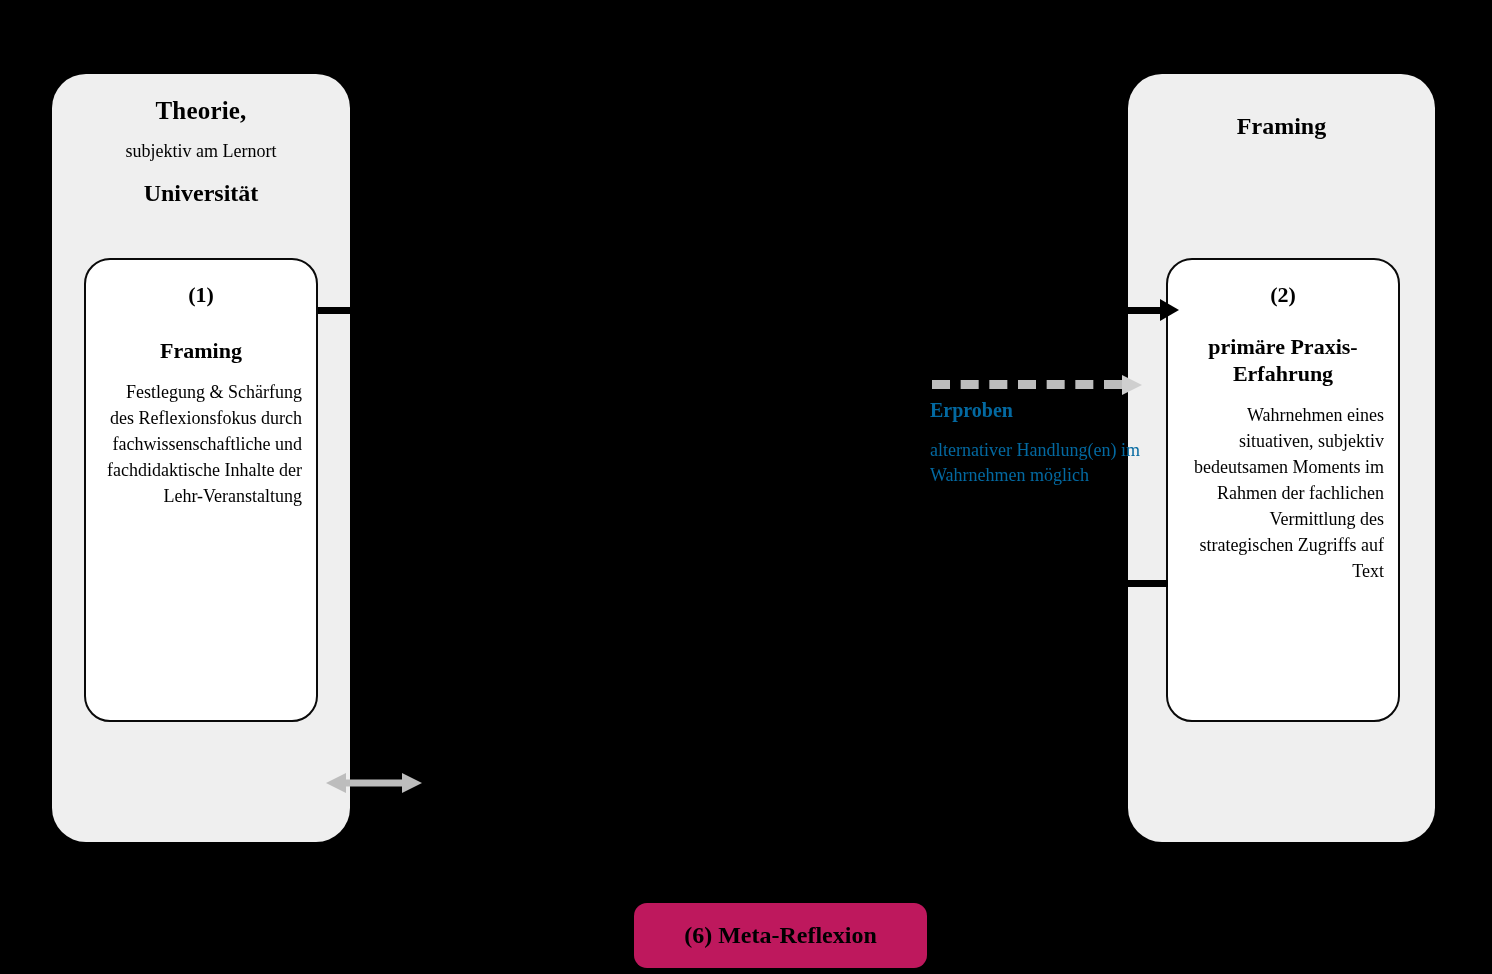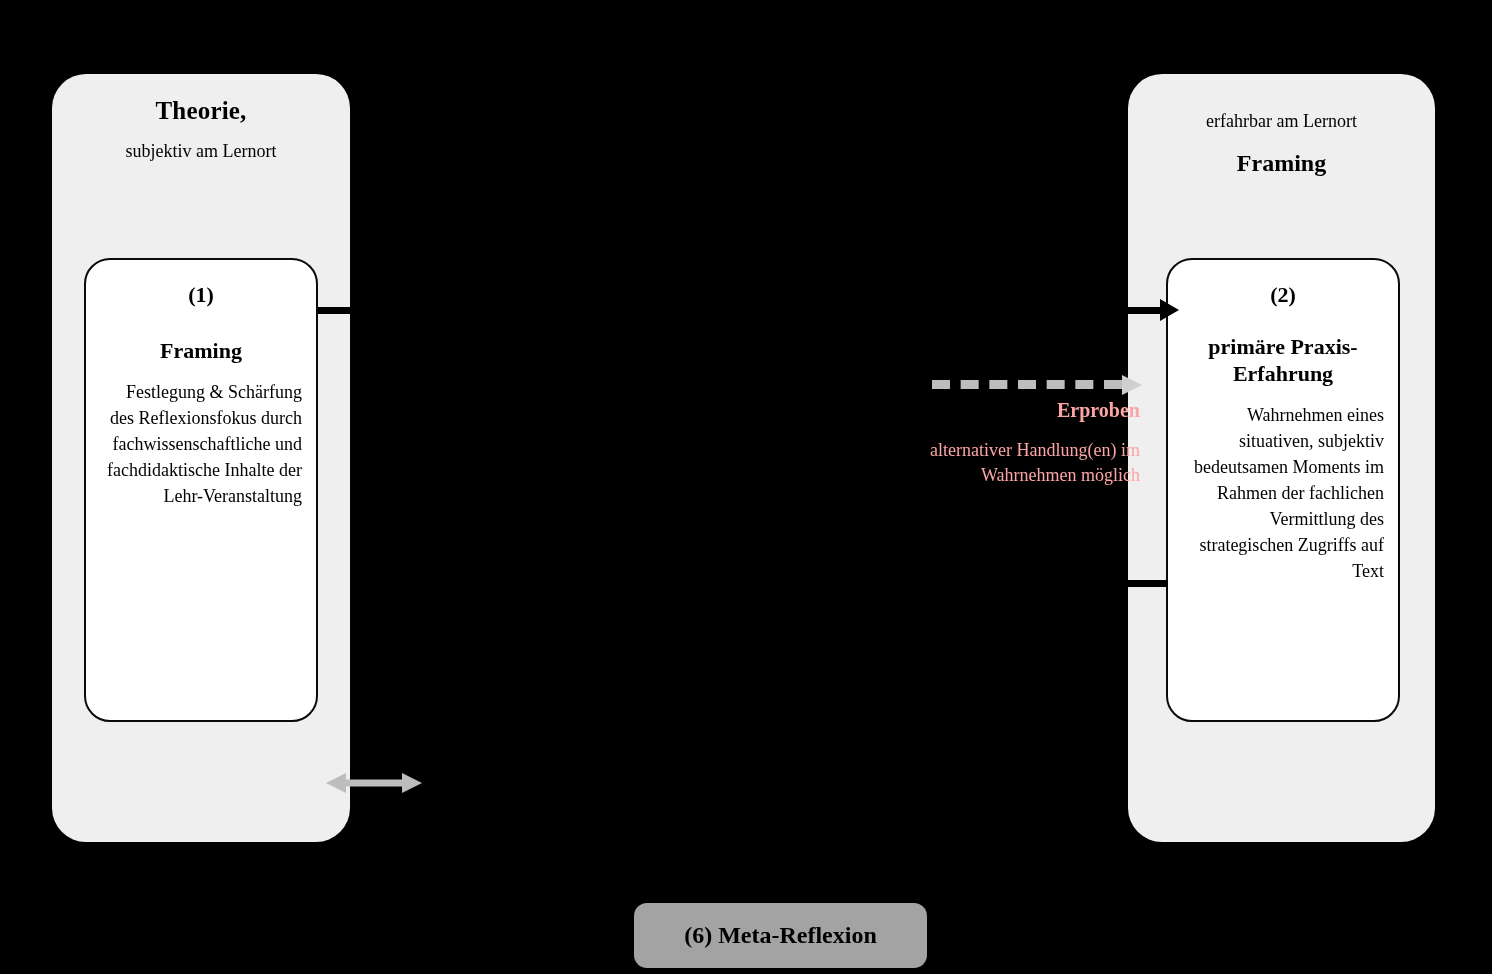--- a/index.html
+++ b/index.html
@@ -124,22 +124,22 @@
     width: 0; height: 0;
     border-top: 10px solid transparent;
     border-bottom: 10px solid transparent;
     border-left: 20px solid #cfcfcf;
   }
   .dashed-label {
     position: absolute;
     left: 930px;
     top: 398px;
     width: 210px;
-    text-align: right;
-    color: #fca5a5;
+    text-align: left;
+    color: #0369a1;
   }
   .dashed-label .dl-title {
     font-size: 20px;
     font-weight: bold;
     line-height: 1.2;
   }
   .dashed-label .dl-body {
     font-size: 18px;
     line-height: 1.38;
     margin-top: 16px;
@@ -154,51 +154,51 @@
     height: 24px;
   }
 
   
   .meta-box {
     position: absolute;
     left: 634px;
     top: 903px;
     width: 293px;
     height: 65px;
-    background: #a3a3a3;
+    background: #be185d;
     border-radius: 13px;
     display: flex;
     align-items: center;
     justify-content: center;
     color: #000;
     font-size: 24px;
     font-weight: bold;
   }
 </style>
 </head>
 <body>
 
 <div id="canvas">
 
   <div class="panel panel-left">
     <div class="panel-head">
       <div class="panel-title">Theorie,</div>
       <div class="panel-sub">subjektiv am Lernort</div>
+      <div class="panel-place">Universität</div>
     </div>
   </div>
 
   <div class="inner inner-left">
     <div class="inner-num">(1)</div>
     <div class="inner-title">Framing</div>
     <div class="inner-body">Festlegung &amp; Schärfung des Reflexionsfokus durch fachwissenschaftliche und fachdidaktische Inhalte der Lehr-Veranstaltung</div>
   </div>
 
   <div class="panel panel-right">
     <div class="panel-head">
-      <div class="panel-sub">erfahrbar am Lernort</div>
       <div class="panel-place">Framing</div>
     </div>
   </div>
 
   <div class="inner inner-right">
     <div class="inner-num">(2)</div>
     <div class="inner-title two-line">primäre Praxis-Erfahrung</div>
     <div class="inner-body">Wahrnehmen eines situativen, subjektiv bedeutsamen Moments im Rahmen der fachlichen Vermittlung des strategischen Zugriffs auf Text</div>
   </div>
 

